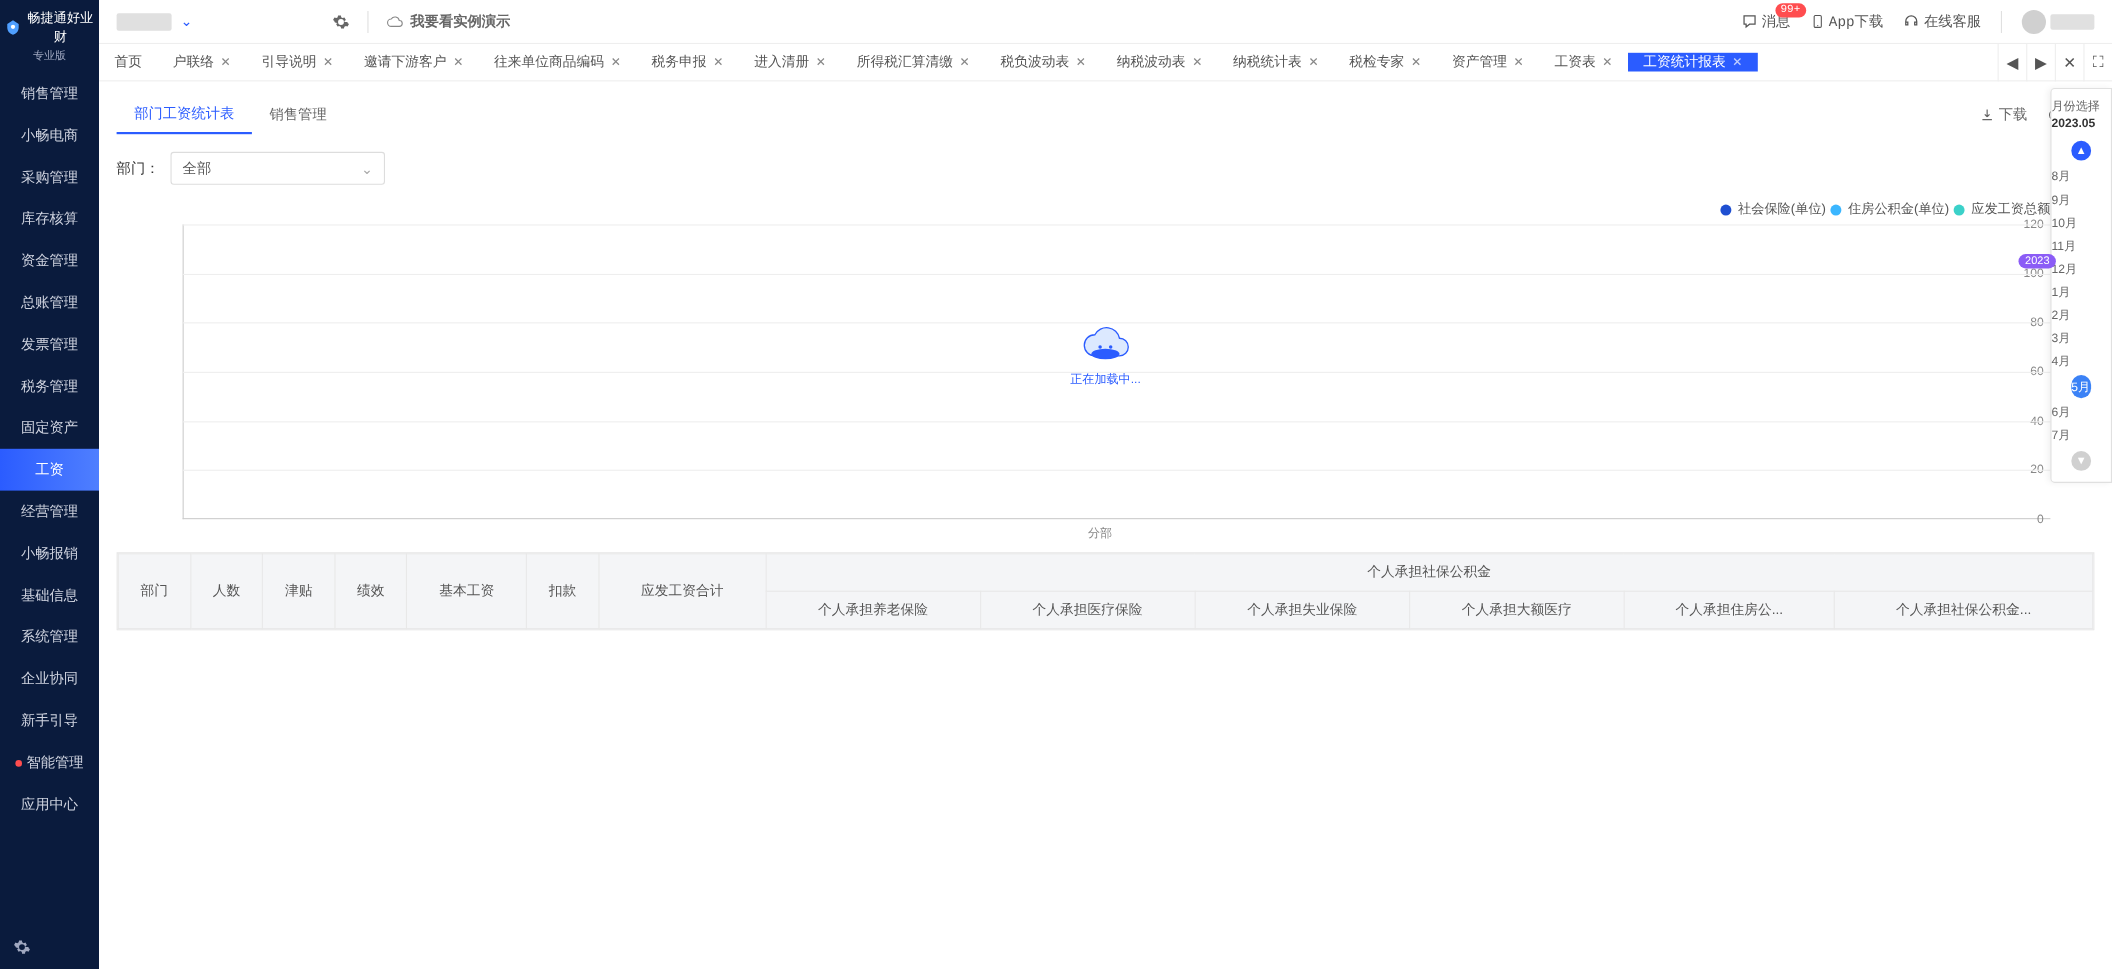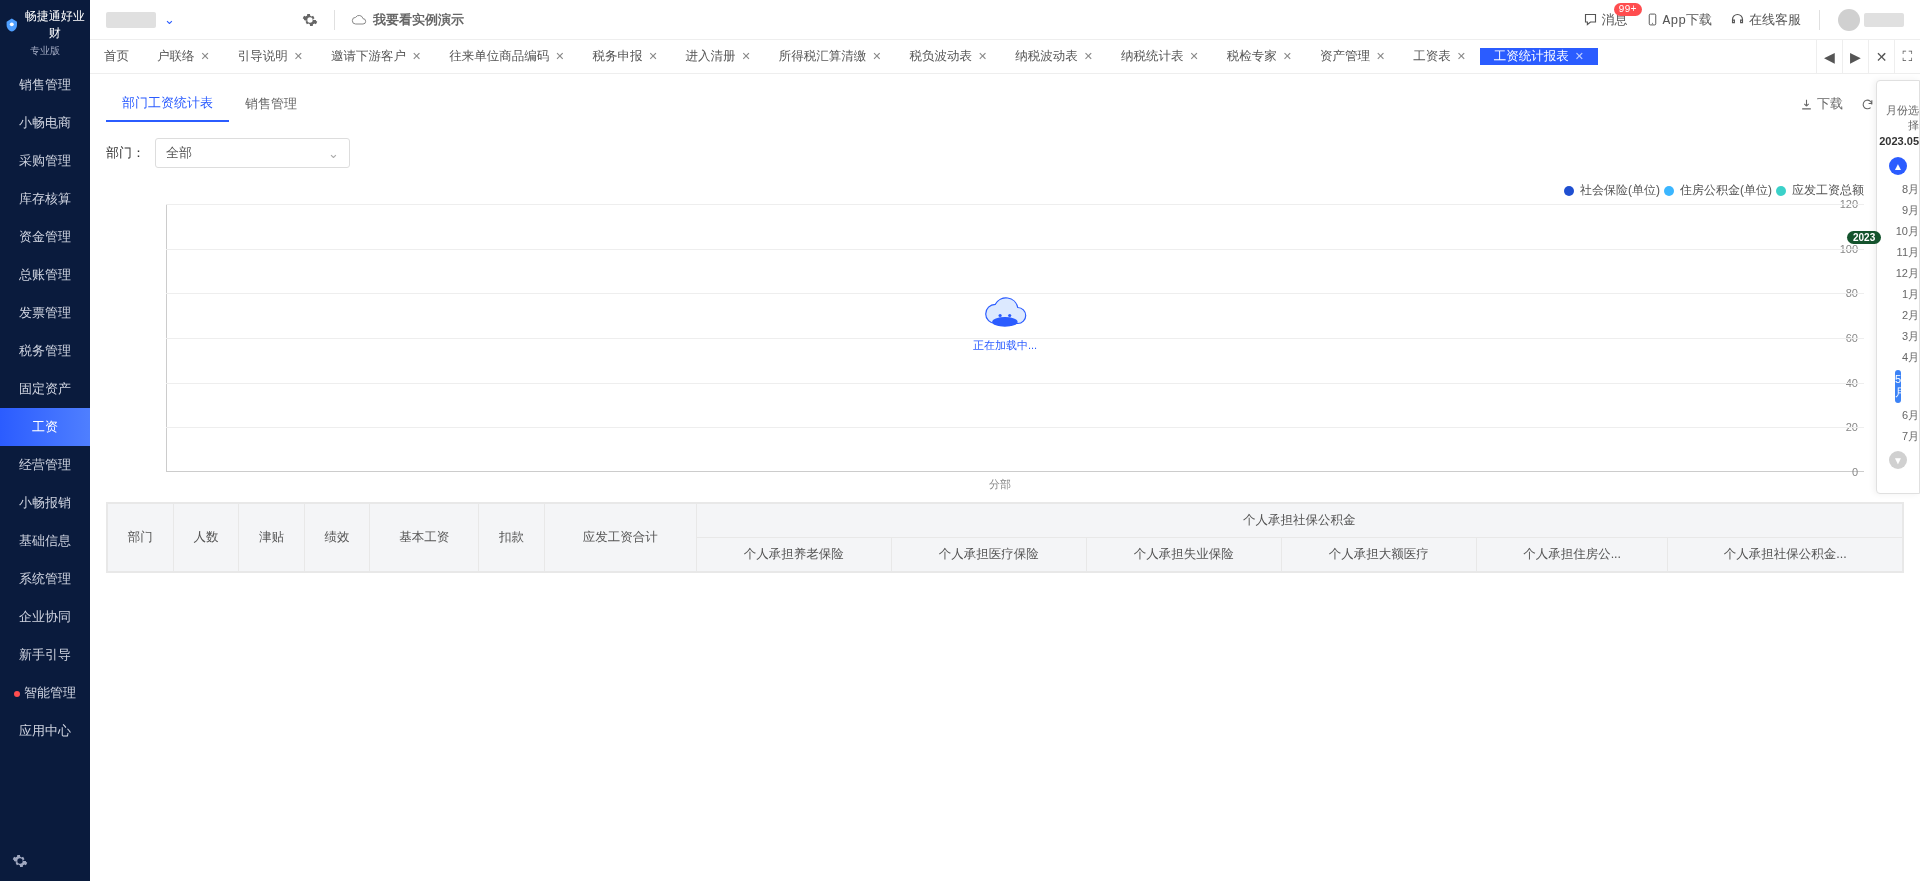--- a/index.html
+++ b/index.html
@@ -50,28 +50,28 @@
 .y-tick{position:absolute;right:6px;font-size:11px;color:#888;transform:translateY(-50%);}
 .grid-line{position:absolute;left:30px;right:0;height:1px;background:#eee;}
 .x-axis-line{position:absolute;left:30px;right:0;bottom:0;height:1px;background:#ccc;}
 .y-axis-line{position:absolute;left:30px;top:0;bottom:0;width:1px;background:#ccc;}
 .x-label{position:absolute;left:50%;bottom:-20px;transform:translateX(-50%);font-size:11px;color:#888;}
 .loading{position:absolute;top:45%;left:50%;transform:translate(-50%,-50%);text-align:center;color:#2b5cff;font-size:11px;}
 .loading-icon{width:50px;height:40px;margin:0 auto 6px;}
 .table-wrap{margin-top:10px;border:1px solid #e8e8e8;background:#fafafa;}
 .table{width:100%;border-collapse:collapse;font-size:12.5px;}
 .table th{background:#f4f5f7;border:1px solid #e8e8e8;padding:8px 6px;font-weight:500;color:#555;text-align:center;}
-.month-panel{position:absolute;right:0;top:80px;width:44px;background:#fff;border:1px solid #e0e0e0;border-radius:4px 0 0 4px;box-shadow:-2px 0 6px rgba(0,0,0,.06);padding:20px 0;text-align:right;}
+.month-panel{position:absolute;right:0;top:80px;width:56px;background:#fff;border:1px solid #e0e0e0;border-radius:4px 0 0 4px;box-shadow:-2px 0 6px rgba(0,0,0,.06);padding:6px 0;text-align:left;}
 .mp-title{font-size:11px;color:#666;padding:2px 0;}
 .mp-year{font-size:11px;font-weight:bold;padding-bottom:6px;}
 .mp-arrow{width:18px;height:18px;border-radius:50%;background:#2b5cff;color:#fff;margin:4px auto;display:flex;align-items:center;justify-content:center;font-size:10px;cursor:pointer;}
 .mp-arrow.gray{background:#d0d0d0;}
 .mp-month{font-size:11px;color:#666;padding:3px 0;cursor:pointer;}
 .mp-month.sel{background:#3b82f6;color:#fff;border-radius:10px;margin:2px 18px;}
-.mp-year-pill{position:absolute;left:-30px;top:150px;background:#14532d;color:#fff;font-size:10px;padding:1px 6px;border-radius:8px;font-weight:bold;}
+.mp-year-pill{position:absolute;left:-30px;top:150px;background:#8b5cf6;color:#fff;font-size:10px;padding:1px 6px;border-radius:8px;}
 svg{display:block;}
 </style>
 </head>
 <body>
 
 <div class="sidebar">
   <div class="logo-area">
     <div class="logo-row">
       <svg class="logo-icon" viewBox="0 0 24 24">
           <path fill="#4f9fff" d="M12 2L4 7v5c0 5 3.5 9 8 10 4.5-1 8-5 8-10V7l-8-5z"></path>

